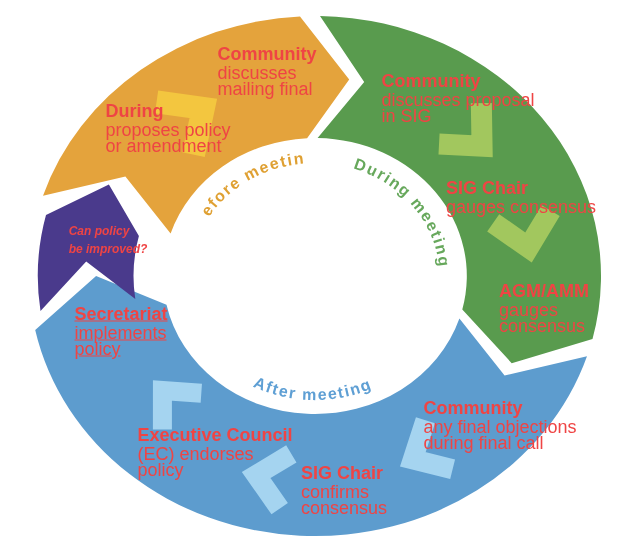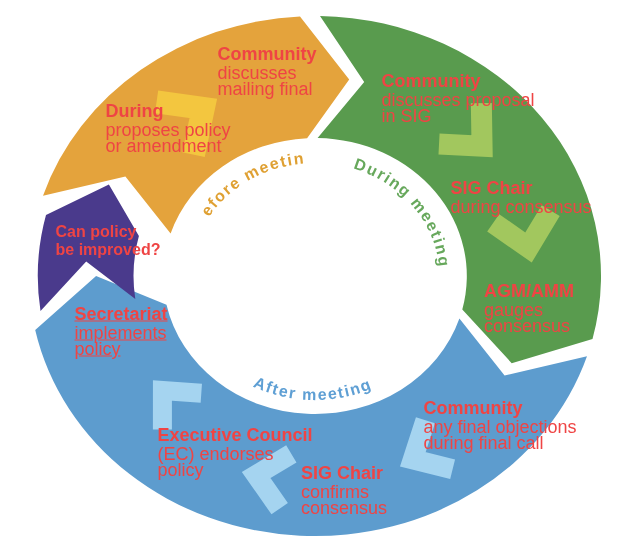--- a/index.html
+++ b/index.html
@@ -14,21 +14,21 @@
   .stage svg { position: absolute; left: 0; top: 0; }
   #step-layer { position: absolute; left: 0; top: 0; width: 100%; height: 100%; pointer-events: none; }
   .step {
     position: absolute;
     transform: translate(-50%, -50%);
     color: #ef4444;
     white-space: nowrap;
   }
   .step-title { font-size: 18px; font-weight: bold; line-height: 21px; }
   .step-line  { font-size: 18px; line-height: 16px; }
-  .question .step-line { font-weight: bold; font-size: 16px; line-height: 17.5px; }
+  .question .step-line { font-style: italic; font-weight: bold; font-size: 12px; line-height: 17.5px; }
   .arc-label { font-size: 16px; font-weight: bold; letter-spacing: 1.6px; }
 </style>
 </head>
 <body>
 
 <div class="stage">
   <svg id="ring-svg" width="624" height="545" viewBox="0 0 624 545">
       <defs>
         <path id="arc-0" fill="none" d="M 206.3 221.2 A 124.3 113 0 0 1 308.5 163.2"></path>
         <path id="arc-1" fill="none" d="M 349.3 167.4 A 124.3 113 0 0 1 439.2 272.1"></path>
@@ -59,38 +59,38 @@
         <div class="step-line">discusses</div>
         <div class="step-line">mailing final</div>
       </div>
       <div class="step" style="left: 458px; top: 97px;">
         <div class="step-title">Community</div>
         <div class="step-line">discusses proposal</div>
         <div class="step-line">in SIG</div>
       </div>
       <div class="step" style="left: 521px; top: 196px;">
         <div class="step-title">SIG Chair</div>
-        <div class="step-line">during consensus</div>
+        <div class="step-line">gauges consensus</div>
       </div>
-      <div class="step" style="left: 529px; top: 307px;">
+      <div class="step" style="left: 544px; top: 307px;">
         <div class="step-title">AGM/AMM</div>
         <div class="step-line">gauges</div>
         <div class="step-line">consensus</div>
       </div>
       <div class="step" style="left: 500px; top: 424px;">
         <div class="step-title">Community</div>
         <div class="step-line">any final objections</div>
         <div class="step-line">during final call</div>
       </div>
       <div class="step" style="left: 344px; top: 489px;">
         <div class="step-title">SIG Chair</div>
         <div class="step-line">confirms</div>
         <div class="step-line">consensus</div>
       </div>
-      <div class="step" style="left: 215px; top: 451px; margin-left: 20px;">
+      <div class="step" style="left: 215px; top: 451px;">
         <div class="step-title">Executive Council</div>
         <div class="step-line">(EC) endorses</div>
         <div class="step-line">policy</div>
       </div>
       <div class="step" style="left: 121px; top: 330px; text-decoration: underline;">
         <div class="step-title">Secretariat</div>
         <div class="step-line">implements</div>
         <div class="step-line">policy</div>
       </div>
       <div class="step question" style="left: 108px; top: 240px;">

